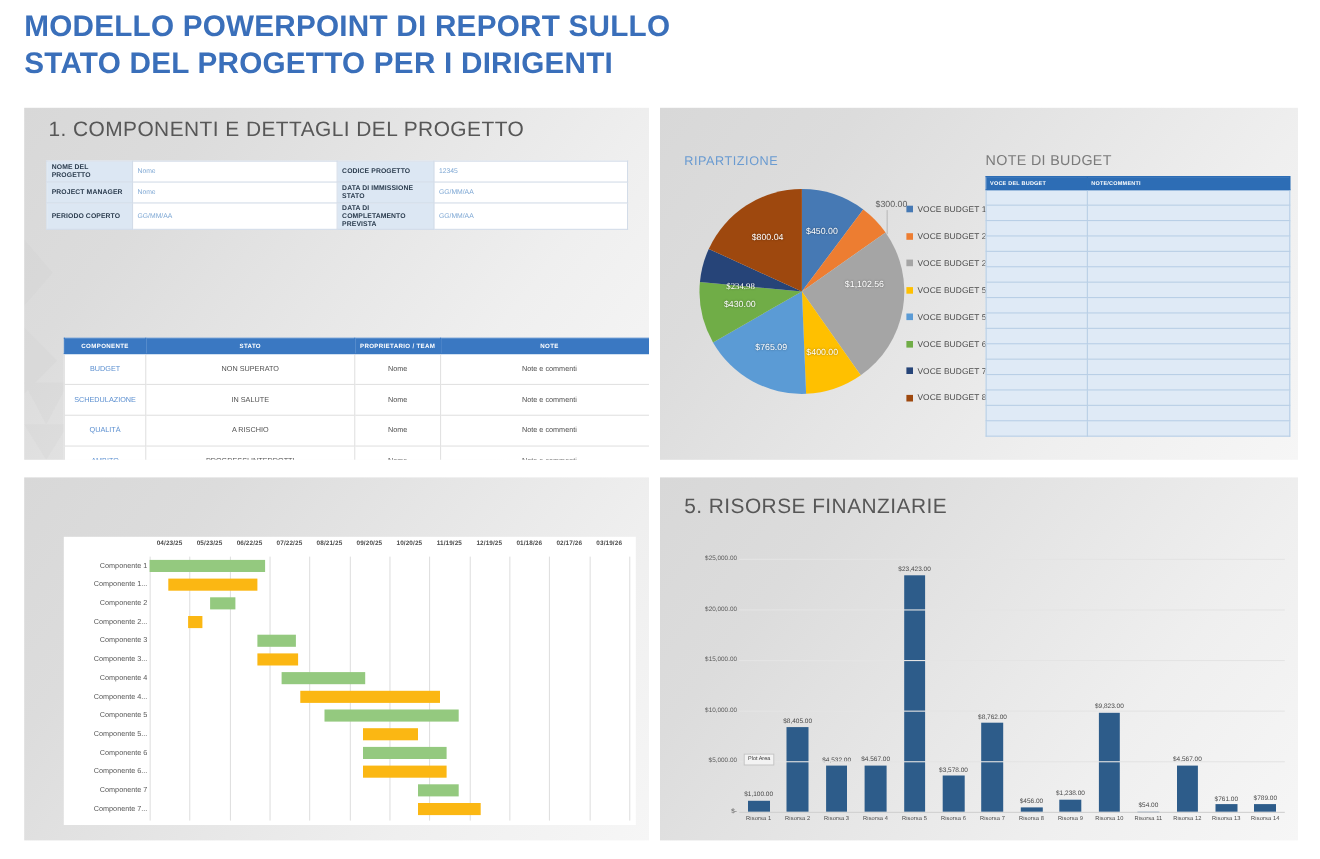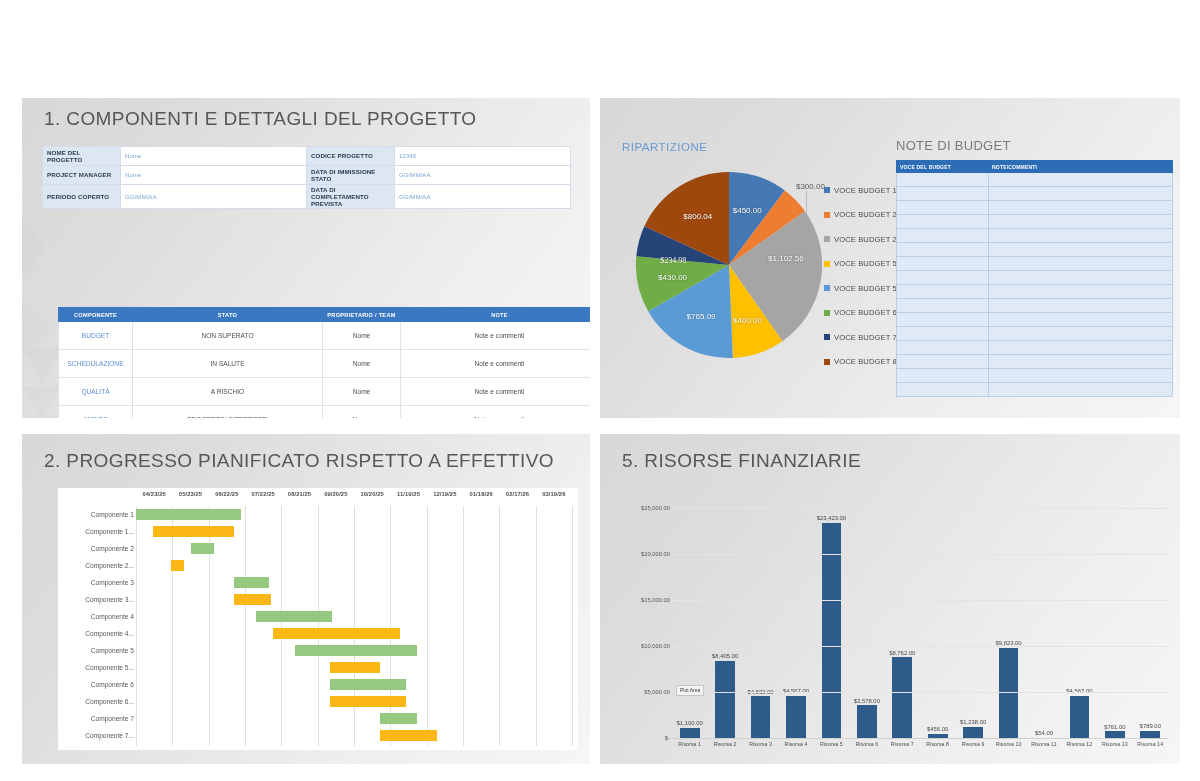--- a/index.html
+++ b/index.html
@@ -142,20 +142,24 @@
   .plot-area-tip {
     position:absolute; font-size:5px; color:#3a3a3a; background:#f3f3f3;
     border:1px solid #c4c4c4; padding:1.5px 3px; white-space:nowrap;
   }
 </style>
 </head>
 <body>
 
 <div id="root">
 
+  <div class="main-title">
+    <span class="ln">MODELLO POWERPOINT DI REPORT SULLO</span>
+    <span class="ln">STATO DEL PROGETTO PER I DIRIGENTI</span>
+  </div>
 
   <div class="panel" id="p1">
     <svg class="tri-bg" viewBox="0 0 568 320" preserveAspectRatio="none">
       <g fill="#cfcfcf" opacity="0.45">
         <polygon points="0,250 40,250 20,288"></polygon>
           <polygon points="40,250 80,250 60,288"></polygon>
         <polygon points="80,250 120,250 100,288"></polygon>
           <polygon points="120,250 160,250 140,288"></polygon>
         <polygon points="0,288 40,288 20,320"></polygon>
           <polygon points="40,288 80,288 60,320"></polygon>
@@ -242,21 +246,20 @@
             <td class="cname">AMBITO</td>
             <td>PROGRESSI INTERROTTI</td>
             <td>Nome</td>
             <td>Note e commenti</td>
           </tr>
         </tbody>
     </table>
   </div>
 
   <div class="panel" id="p2">
-    <div class="panel-title">2. PROGRESSO PIANIFICATO RISPETTO A EFFETTIVO</div>
     <div class="gantt-wrap">
       <div class="gantt-dates" id="gantt-dates">
           <span style="left: 96.1667px;">04/23/25</span>
           <span style="left: 132.5px;">05/23/25</span>
           <span style="left: 168.833px;">06/22/25</span>
           <span style="left: 205.167px;">07/22/25</span>
           <span style="left: 241.5px;">08/21/25</span>
           <span style="left: 277.833px;">09/20/25</span>
           <span style="left: 314.167px;">10/20/25</span>
           <span style="left: 350.5px;">11/19/25</span>

